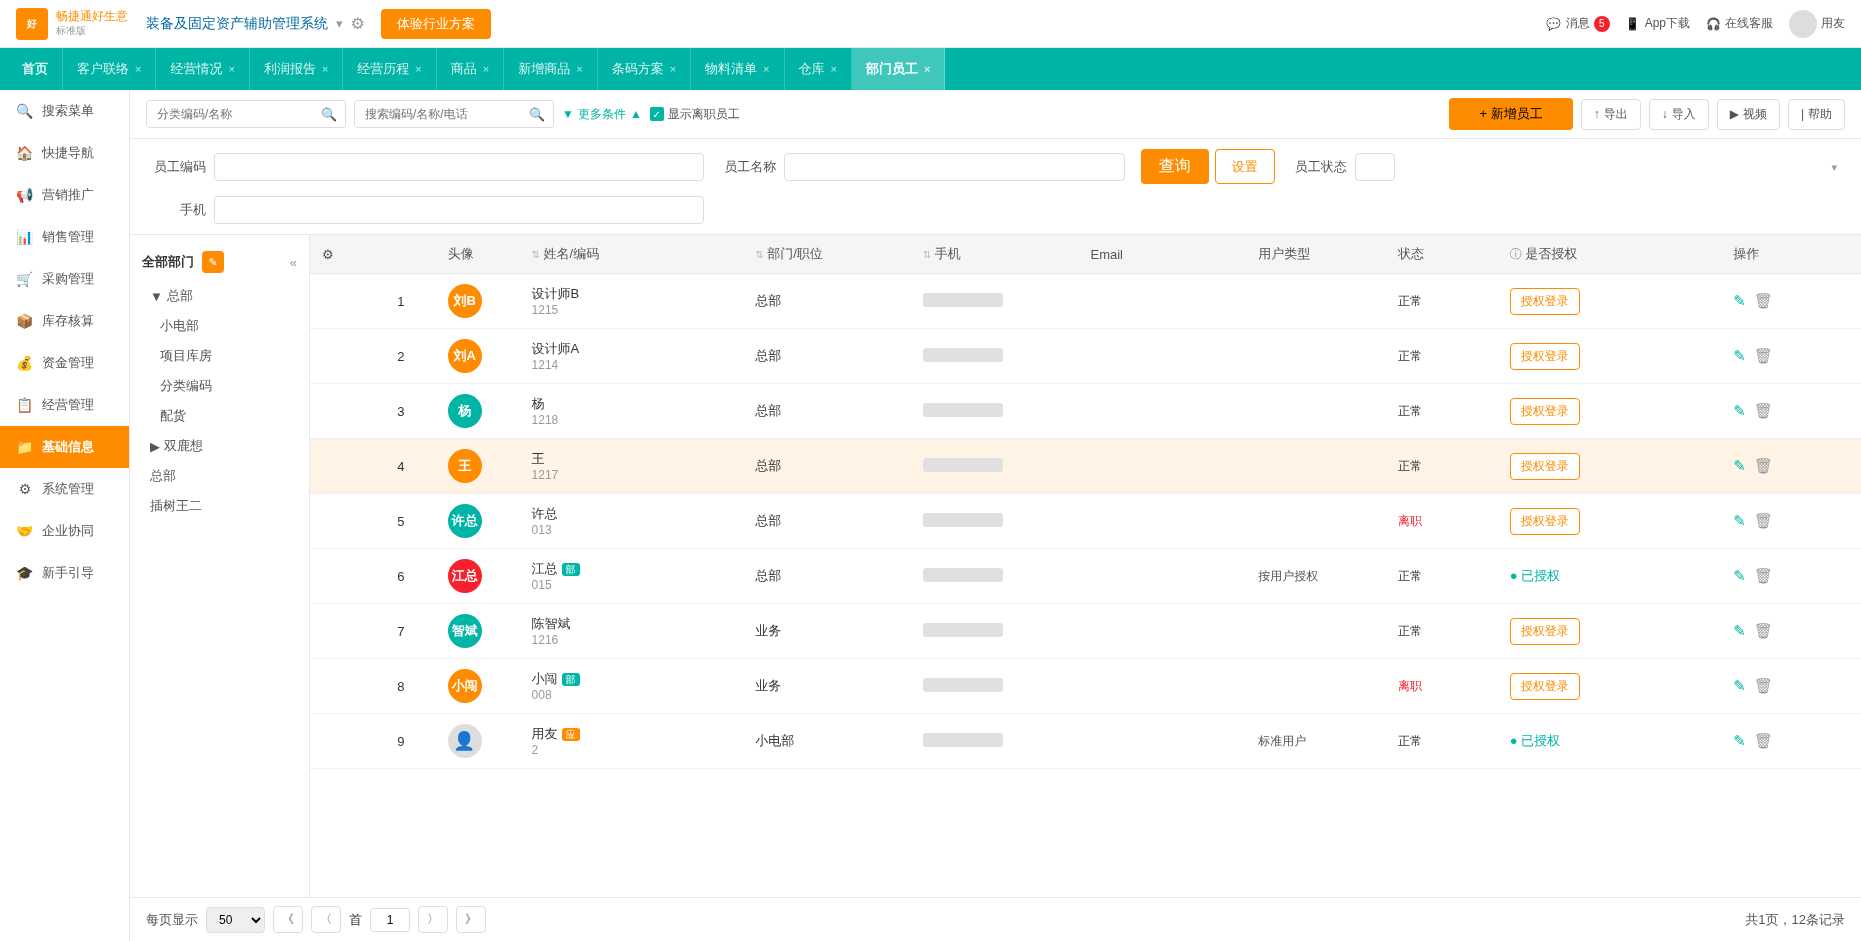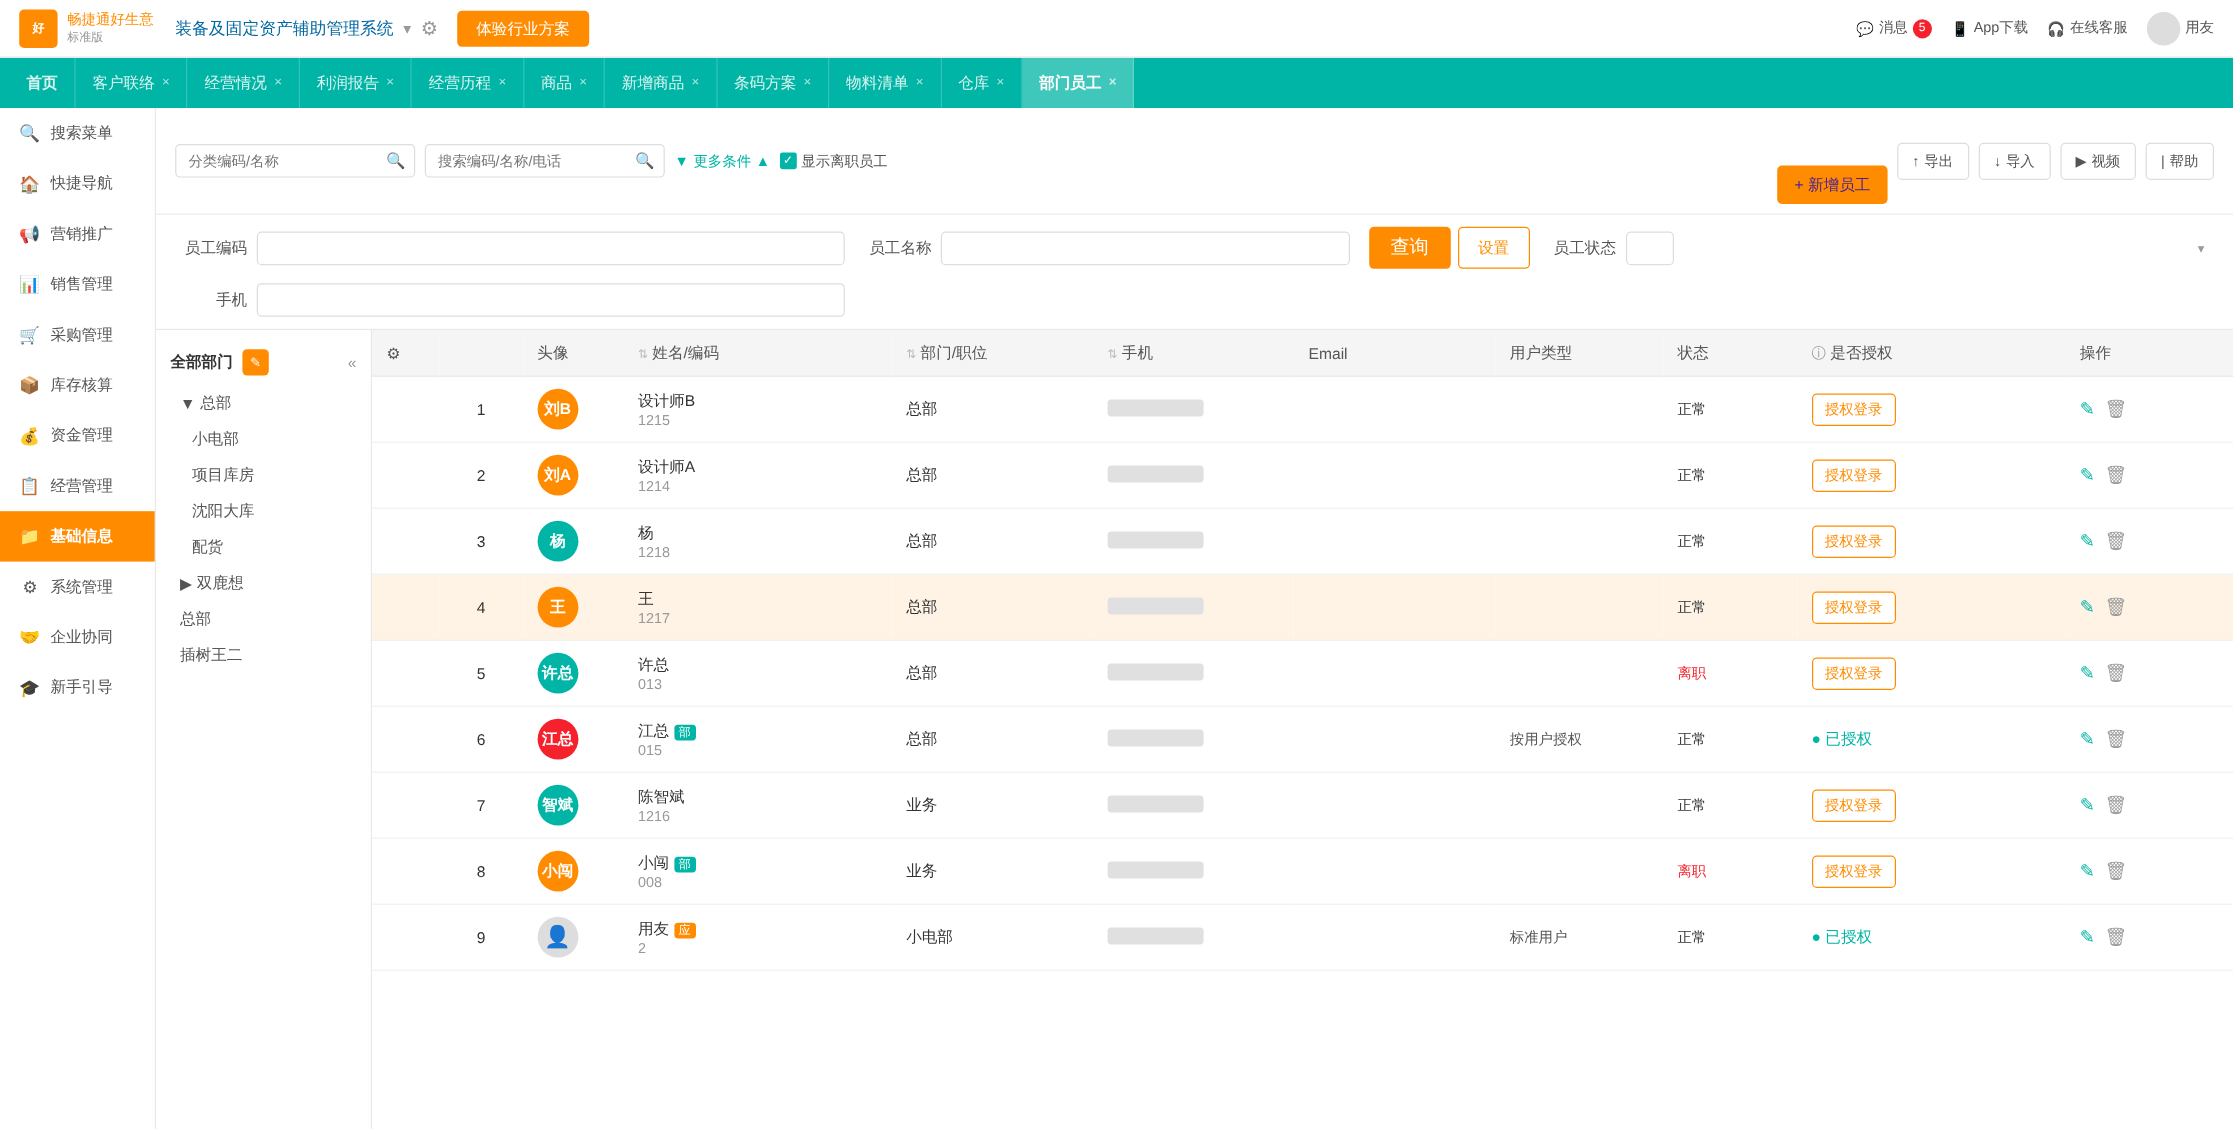--- a/index.html
+++ b/index.html
@@ -58,21 +58,21 @@
       background: #fff; padding: 8px 16px; border-bottom: 1px solid #e8e8e8;
       display: flex; align-items: center; gap: 8px;
     }
     .search-input-wrap { position: relative; }
     .search-input { border: 1px solid #ddd; border-radius: 4px; padding: 6px 28px 6px 10px; font-size: 12px; width: 200px; }
     .search-icon-btn { position: absolute; right: 8px; top: 50%; transform: translateY(-50%); color: #999; cursor: pointer; }
     .more-filter { display: flex; align-items: center; gap: 4px; color: #00b5a5; cursor: pointer; font-size: 12px; }
     .show-leaving { display: flex; align-items: center; gap: 4px; color: #555; font-size: 12px; }
     .checkbox-icon { width: 14px; height: 14px; background: #00b5a5; border-radius: 2px; display: inline-flex; align-items: center; justify-content: center; color: #fff; font-size: 10px; }
     .search-bar-right { margin-left: auto; display: flex; align-items: center; gap: 8px; }
-    .add-btn { background: #ff8c00; color: #4c1d95; border: none; border-radius: 4px; padding: 7px 14px; cursor: pointer; font-size: 13px; margin-top: 40px; }
+    .add-btn { background: #ff8c00; color: #000000; border: none; border-radius: 4px; padding: 7px 30px; cursor: pointer; font-size: 13px; }
     .export-btn, .import-btn, .view-btn { border: 1px solid #ddd; background: #fff; border-radius: 4px; padding: 6px 12px; cursor: pointer; font-size: 12px; color: #555; display: flex; align-items: center; gap: 4px; }
 
     
     .filter-bar {
       background: #fff; padding: 10px 16px; border-bottom: 1px solid #e8e8e8;
       display: grid; grid-template-columns: 1fr 1fr 1fr; gap: 12px; align-items: center;
     }
     .filter-row { display: flex; align-items: center; gap: 8px; }
     .filter-label { color: #555; font-size: 13px; white-space: nowrap; min-width: 60px; text-align: right; }
     .filter-select {
@@ -333,21 +333,21 @@
           <span class="dept-tree-header-label">全部部门</span>
           <div class="dept-tree-header-icon">✎</div>
           <span class="dept-tree-header-collapse">«</span>
         </div>
         <div class="dept-node">
           <span>▼</span>
           <span>总部</span>
         </div>
         <div class="dept-node dept-node-indent-1">小电部</div>
         <div class="dept-node dept-node-indent-1">项目库房</div>
-        <div class="dept-node dept-node-indent-1">沈阳大库</div>
+        <div class="dept-node dept-node-indent-1">分类编码</div>
         <div class="dept-node dept-node-indent-1">配货</div>
         <div class="dept-node">
           <span>▶</span>
           <span>双鹿想</span>
         </div>
         <div class="dept-node">总部</div>
         <div class="dept-node">插树王二</div>
       </div>
 
       <div class="table-area">
@@ -581,15 +581,30 @@
         <span class="action-icon">✎</span>
         <span class="action-icon-del">🗑</span>
       </div>
     </td>
   </tr>
             </tbody>
         </table>
       </div>
     </div>
 
+    <div class="pagination">
+      <span class="page-size-label">每页显示</span>
+      <select class="page-size-select">
+        <option>50</option>
+        <option>100</option>
+        <option>200</option>
+      </select>
+      <button class="page-btn">《</button>
+      <button class="page-btn">〈</button>
+      <span>首</span>
+      <input class="page-input" type="text" value="1" style="">
+      <button class="page-btn">〉</button>
+      <button class="page-btn">》</button>
+      <span class="total-info">共1页，12条记录</span>
+    </div>
 
   </div>
 </div>
 
 </body></html>

